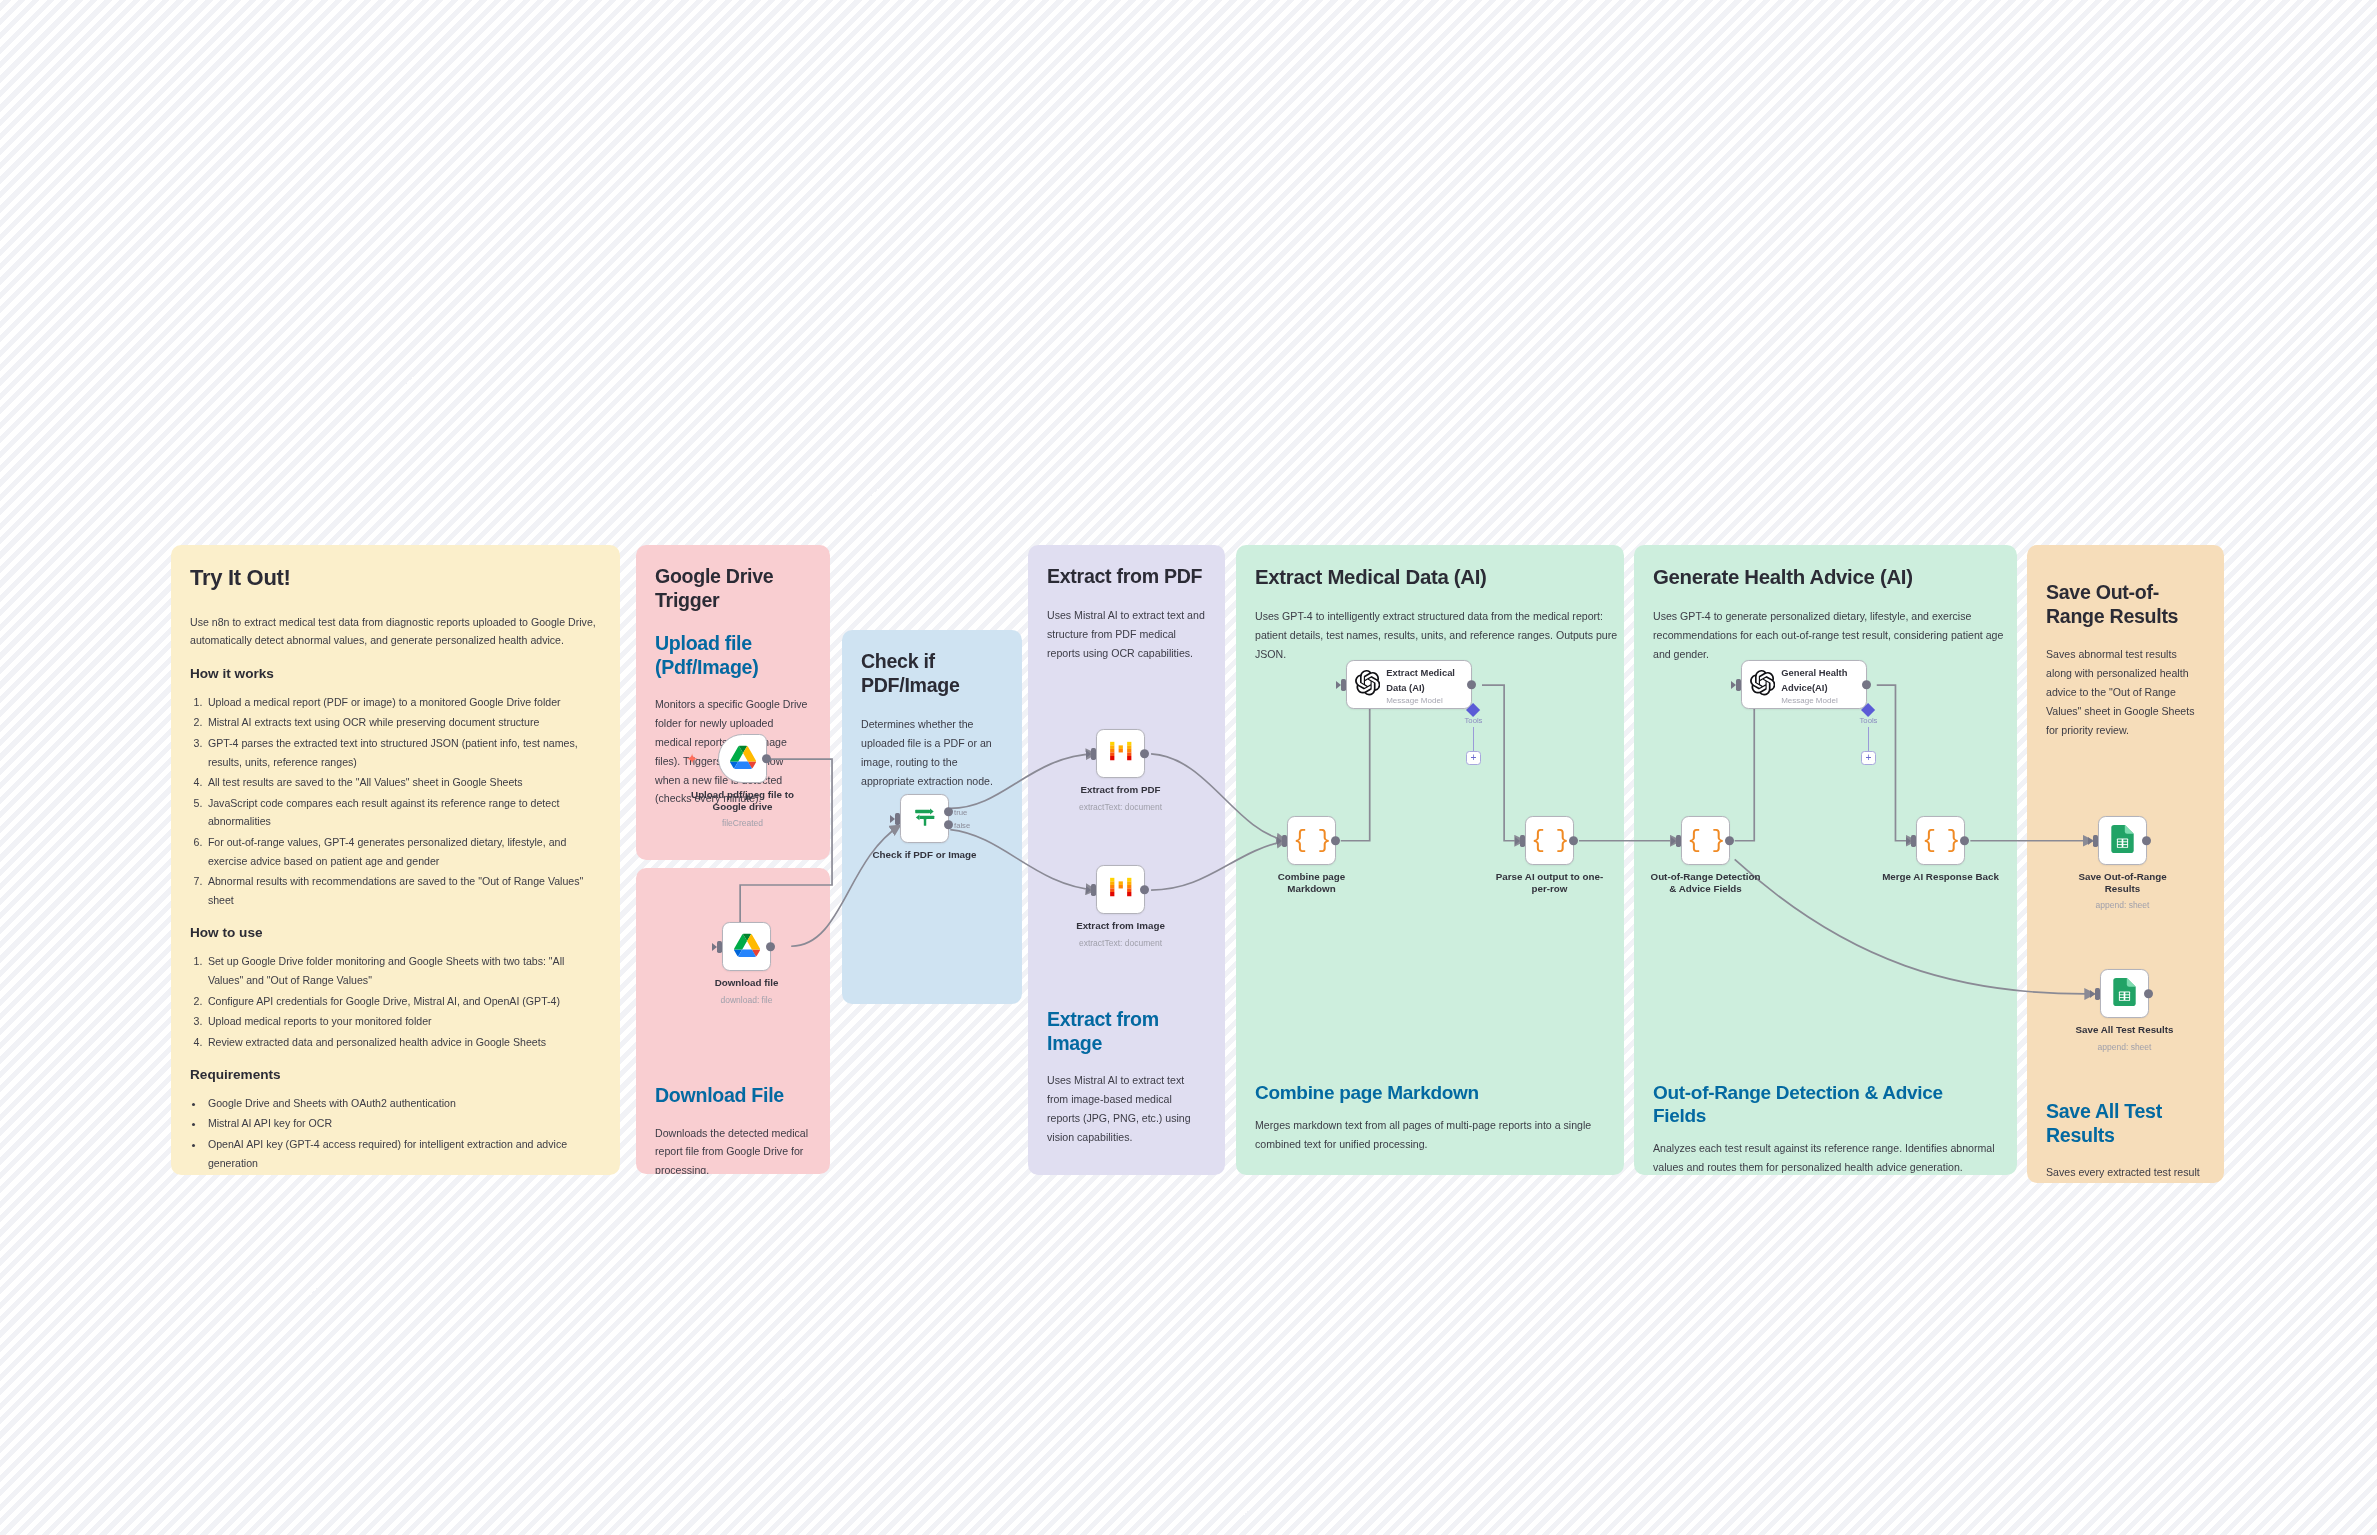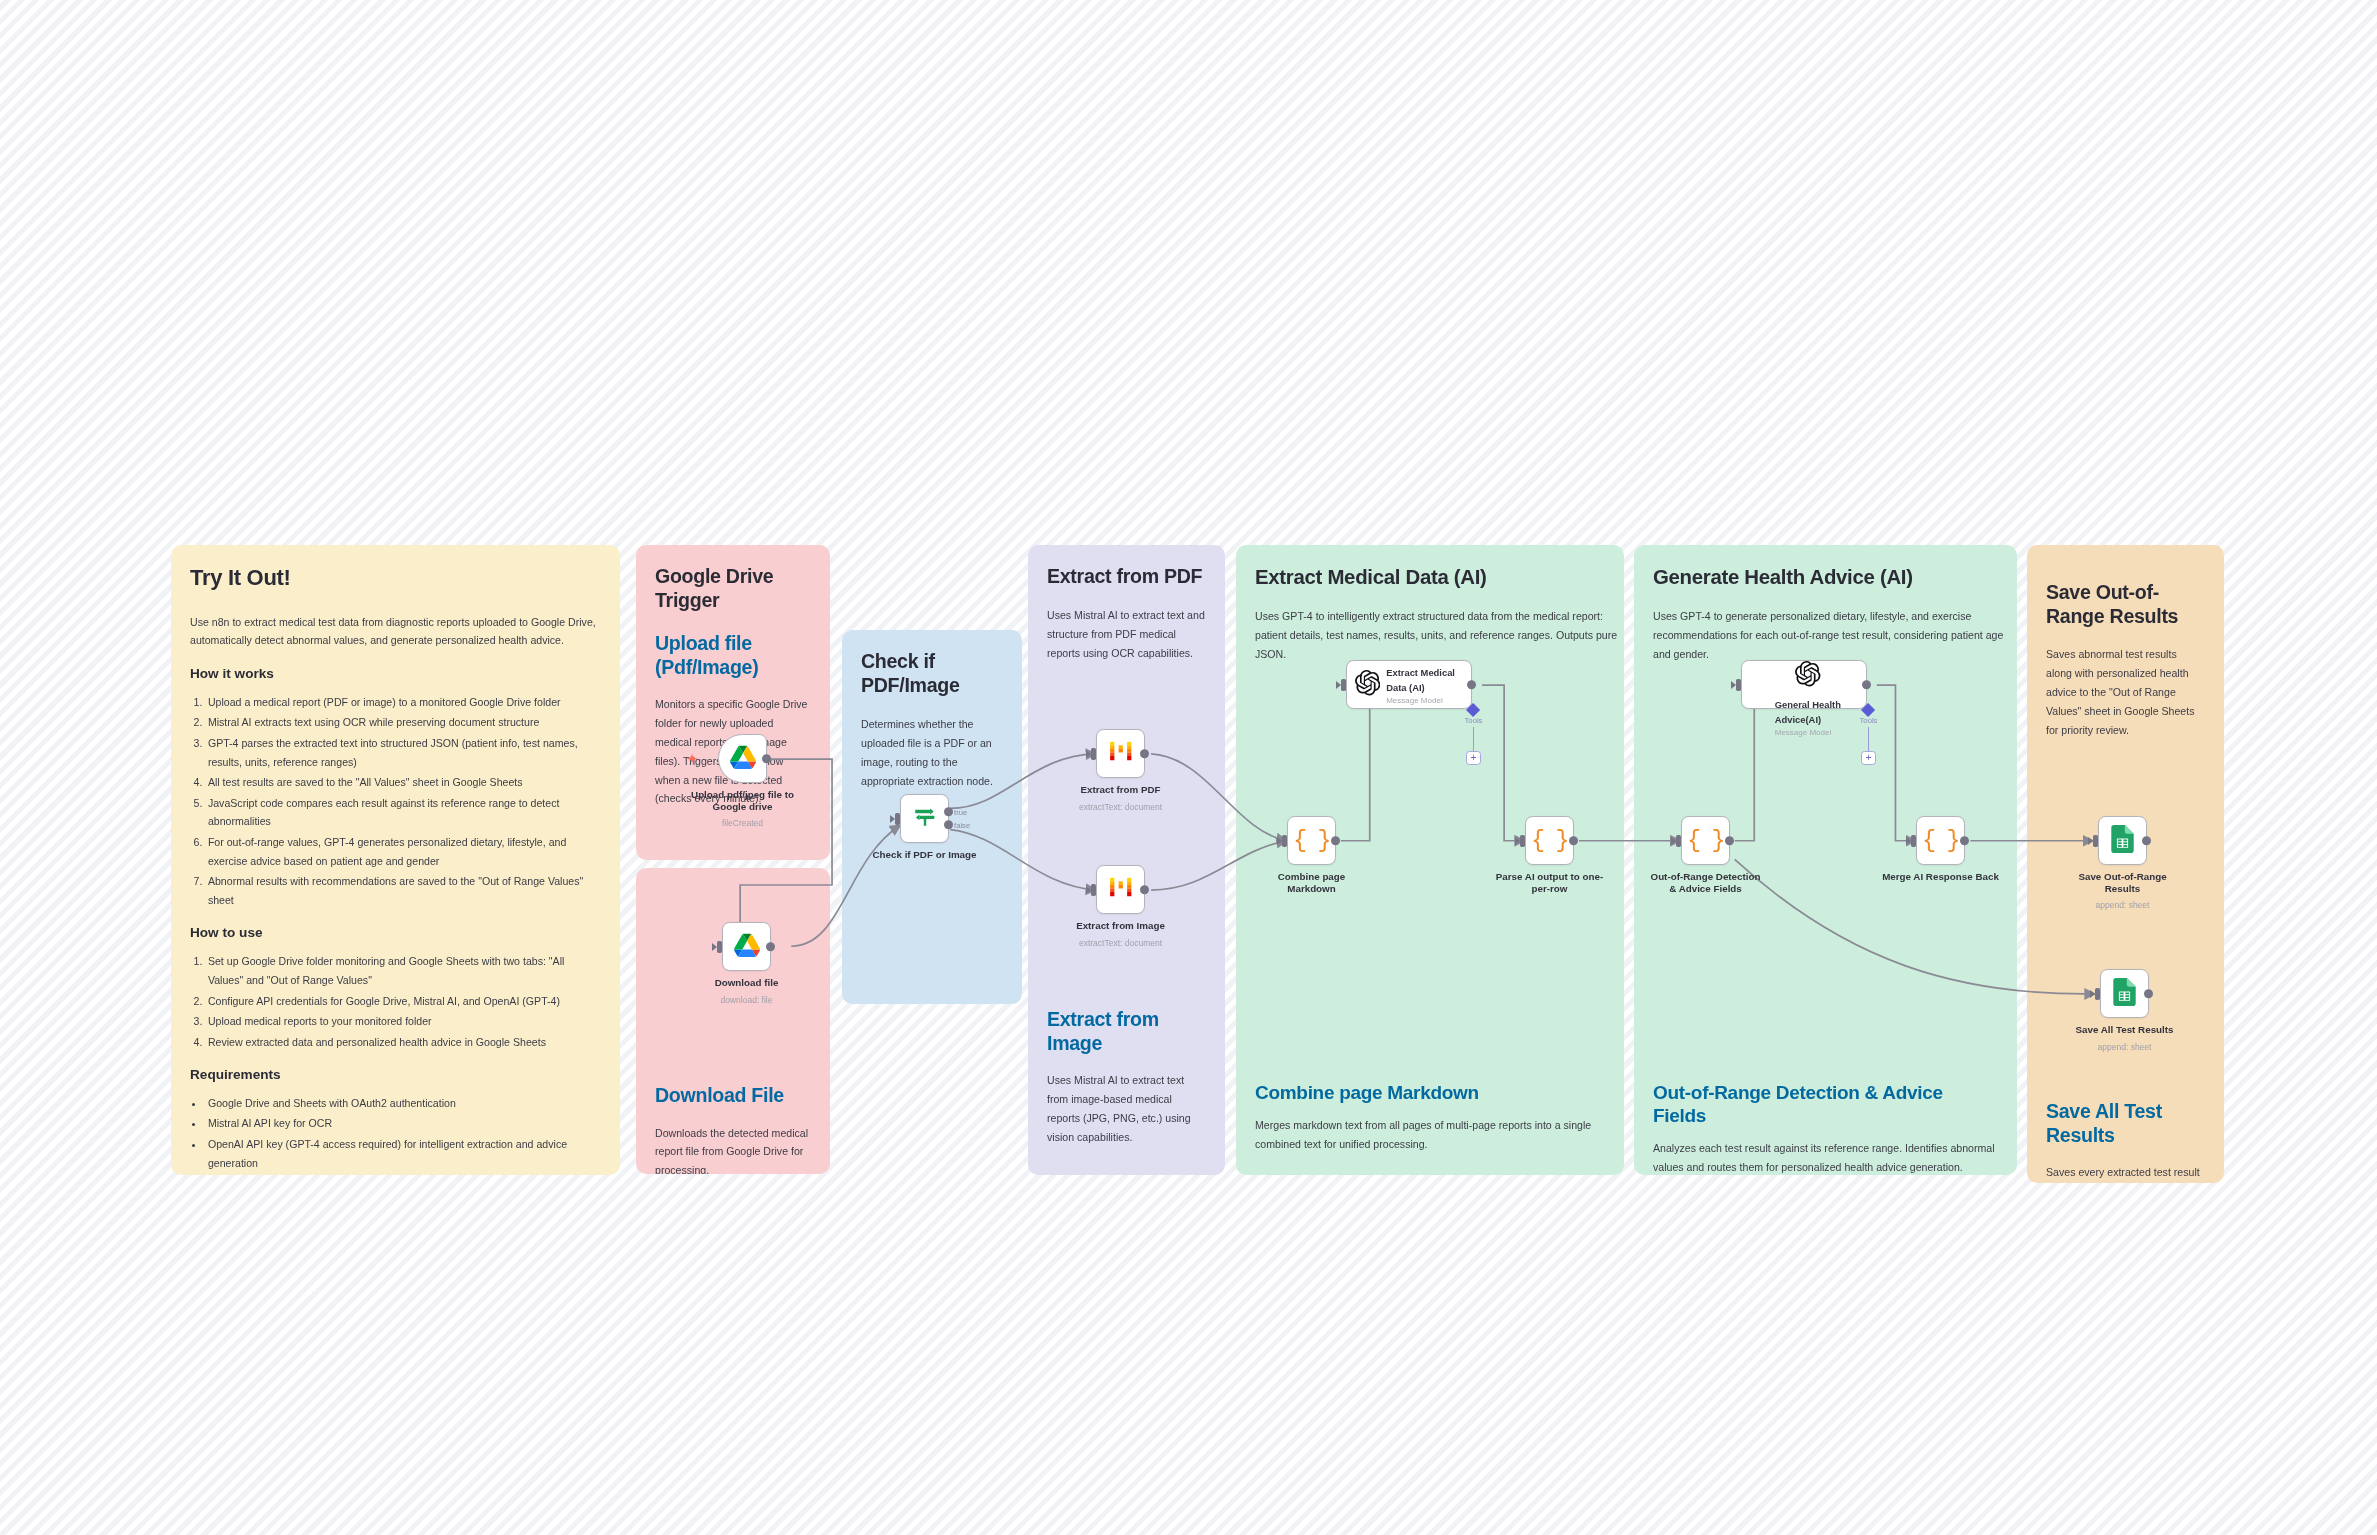--- a/index.html
+++ b/index.html
@@ -438,21 +438,21 @@
   </div>
 
   <div class="node" style="left:1681px; top:816px;">
     <span class="braces">{&nbsp;}</span>
     <span class="port in"></span>
     <span class="port out"></span>
     <span class="node-label" style="width:162px;">Out-of-Range Detection
 &amp; Advice Fields</span>
   </div>
 
-  <div class="node wide" style="left:1741px; top:660px;flex-direction:column;">
+  <div class="node wide" style="left:1741px; top:660px;">
     <span>
       <svg width="25.5" height="25.5" viewBox="0 0 24 24" fill="#101014">
         <path d="M22.28 9.82a5.98 5.98 0 0 0-.52-4.91 6.05 6.05 0 0 0-6.51-2.9A6.07 6.07 0 0 0 4.98 4.18a5.98 5.98 0 0 0-4 2.9 6.05 6.05 0 0 0 .74 7.1 5.98 5.98 0 0 0 .51 4.91 6.05 6.05 0 0 0 6.52 2.9A5.98 5.98 0 0 0 13.26 24a6.06 6.06 0 0 0 5.77-4.21 5.99 5.99 0 0 0 4-2.9 6.06 6.06 0 0 0-.75-7.07zm-9.02 12.6a4.48 4.48 0 0 1-2.88-1.04l.14-.08 4.78-2.76a.79.79 0 0 0 .39-.68v-6.74l2.02 1.17a.07.07 0 0 1 .04.05v5.58a4.5 4.5 0 0 1-4.49 4.5zM3.6 18.3a4.47 4.47 0 0 1-.54-3.01l.14.08 4.79 2.77c.24.14.53.14.77 0l5.84-3.37v2.33a.08.08 0 0 1-.03.06L9.74 19.96a4.5 4.5 0 0 1-6.14-1.65zM2.34 7.9a4.48 4.48 0 0 1 2.35-1.97v5.68c0 .28.15.54.39.68l5.81 3.36-2.02 1.17a.08.08 0 0 1-.07 0L4 14.02a4.5 4.5 0 0 1-1.65-6.14zm16.6 3.86L13.1 8.38 15.12 7.2a.08.08 0 0 1 .07 0l4.83 2.79a4.49 4.49 0 0 1-.68 8.1v-5.68c0-.28-.14-.54-.38-.67zm2.01-3.02l-.14-.09-4.78-2.78a.78.78 0 0 0-.79 0L9.41 9.23V6.9a.07.07 0 0 1 .03-.06l4.83-2.79a4.49 4.49 0 0 1 6.67 4.65zM8.31 12.86L6.3 11.7a.08.08 0 0 1-.04-.06V6.07a4.49 4.49 0 0 1 7.37-3.45l-.14.08L8.7 5.46a.79.79 0 0 0-.39.68zm1.1-2.36l2.6-1.5 2.61 1.5v3l-2.6 1.5-2.61-1.5z"></path>
       </svg>
     </span>
     <span>
       <span class="inner-title">General Health
 Advice(AI)</span>
       <span class="inner-sub" style="display:block;">Message Model</span>
     </span>

